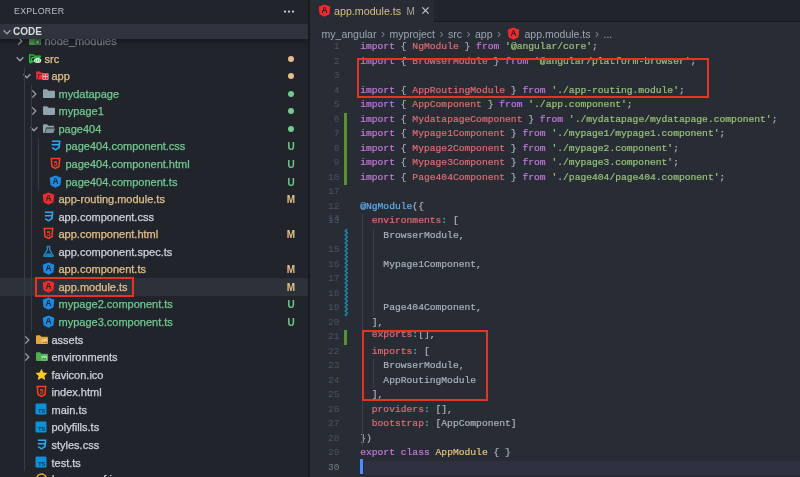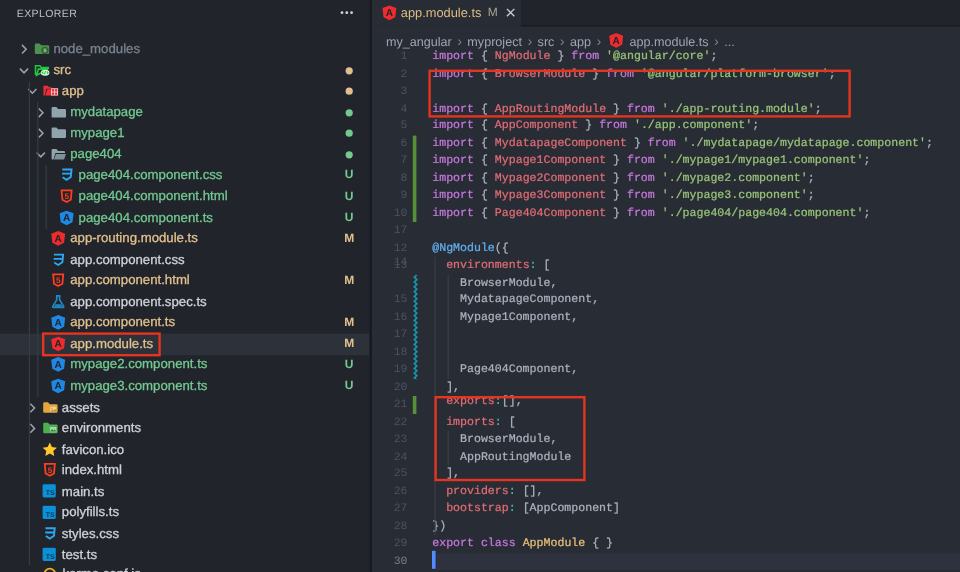--- a/index.html
+++ b/index.html
@@ -194,20 +194,26 @@
       </svg></div>
 <div class="tl" style="left:51.5px;top:462.5px;color:#cfd3da">test.ts</div>
 <div style="position:absolute;left:35px;top:470.5px;line-height:0"><svg width="13" height="7" viewBox="0 0 13 7">
         <circle cx="6.5" cy="7.5" r="4.6" fill="none" stroke="#e6b422" stroke-width="1.5"></circle>
       </svg></div>
 <div style="position:absolute;left:52px;top:472.5px;font-size:11px;color:#cfd3da;-webkit-text-stroke:0.25px currentColor">karma.conf.js</div>
 <div style="position:absolute;left:23.5px;top:67.5px;width:1px;height:403px;background:#363c46"></div>
 <div style="position:absolute;left:30.5px;top:85px;width:1px;height:245.5px;background:#363c46"></div>
 <div style="position:absolute;left:37.5px;top:137.5px;width:1px;height:53px;background:#363c46"></div>
 <div style="position:absolute;left:35px;top:277px;width:99px;height:19.5px;border:2px solid #e5341f;box-sizing:border-box"></div>
+  <div style="position:absolute;left:0;top:24px;width:308px;height:14.5px;background:#2f333d;box-shadow:0 3px 4px rgba(0,0,0,0.35)">
+    <div style="position:absolute;left:2px;top:2.7px;line-height:0"><svg width="10" height="10" viewBox="0 0 10 10">
+          <path d="M1.6 3.2 L5 6.7 L8.4 3.2" stroke="#9aa1ac" stroke-width="1.3" fill="none"></path>
+        </svg></div>
+    <div style="position:absolute;left:13px;top:7.2px;transform:translateY(-50%);font-size:10px;font-weight:bold;color:#d7dae0">CODE</div>
+  </div>
 </div>
 <div style="position:absolute;left:308px;top:0;width:2px;height:477px;background:#181a1f"></div>
 
 <div style="position:absolute;left:310px;top:0;width:490px;height:477px;background:#282c34">
   <div style="position:absolute;left:0;top:0;width:490px;height:21.3px;background:#21252b"></div>
   <div style="position:absolute;left:124px;top:21.3px;width:366px;height:1px;background:#181a1f"></div>
   <div style="position:absolute;left:0;top:0;width:124px;height:21.3px;background:#282c34">
     <div style="position:absolute;left:8px;top:4px;line-height:0"><svg width="13" height="13" viewBox="0 0 13 13">
           <path d="M6.5 0.6 L12.3 2.7 L11.4 10.3 L6.5 12.8 L1.6 10.3 L0.7 2.7 Z" fill="#ef2b2d"></path>
           <text x="6.5" y="9.4" font-size="8.4" font-weight="bold" fill="#21252b" text-anchor="middle" font-family="Liberation Sans">A</text>
@@ -243,21 +249,20 @@
 <div class="ln" style="top:170.6px;color:#4b5263">10</div>
 <div class="cl" style="top:170.6px"><span style="color:#c678dd">import </span><span style="color:#abb2bf">{ </span><span style="color:#e06c75">Page404Component</span><span style="color:#abb2bf"> } </span><span style="color:#c678dd">from </span><span style="color:#98c379">'./page404/page404.component'</span><span style="color:#abb2bf">;</span></div>
 <div class="ln" style="top:185.1px;color:#4b5263">17</div>
 <div class="ln" style="top:199.7px;color:#4b5263">12</div>
 <div class="cl" style="top:199.7px"><span style="color:#61afef">@NgModule</span><span style="color:#abb2bf">({</span></div>
 <div class="ln" style="top:214.2px;color:#4b5263">13</div>
 <div class="cl" style="top:214.2px"><span style="color:#abb2bf">  </span><span style="color:#e06c75">environments</span><span style="color:#56b6c2">:</span><span style="color:#abb2bf"> [</span></div>
 <div class="ln" style="top:212px;color:#4b5263">14</div>
 <div class="cl" style="top:228.7px"><span style="color:#abb2bf">    BrowserModule,</span></div>
 <div class="ln" style="top:243.2px;color:#4b5263">15</div>
-<div class="cl" style="top:243.2px"><span style="color:#abb2bf">    MydatapageComponent,</span></div>
 <div class="ln" style="top:257.7px;color:#4b5263">16</div>
 <div class="cl" style="top:257.7px"><span style="color:#abb2bf">    Mypage1Component,</span></div>
 <div class="ln" style="top:272.2px;color:#4b5263">17</div>
 <div class="ln" style="top:286.7px;color:#4b5263">18</div>
 <div class="ln" style="top:301.2px;color:#4b5263">19</div>
 <div class="cl" style="top:301.2px"><span style="color:#abb2bf">    Page404Component,</span></div>
 <div class="ln" style="top:315.7px;color:#4b5263">20</div>
 <div class="cl" style="top:315.7px"><span style="color:#abb2bf">  ],</span></div>
 <div class="ln" style="top:330.2px;color:#4b5263">21</div>
 <div class="cl" style="top:328px"><span style="color:#abb2bf">  </span><span style="color:#e06c75">exports</span><span style="color:#56b6c2">:</span><span style="color:#abb2bf">[],</span></div>

